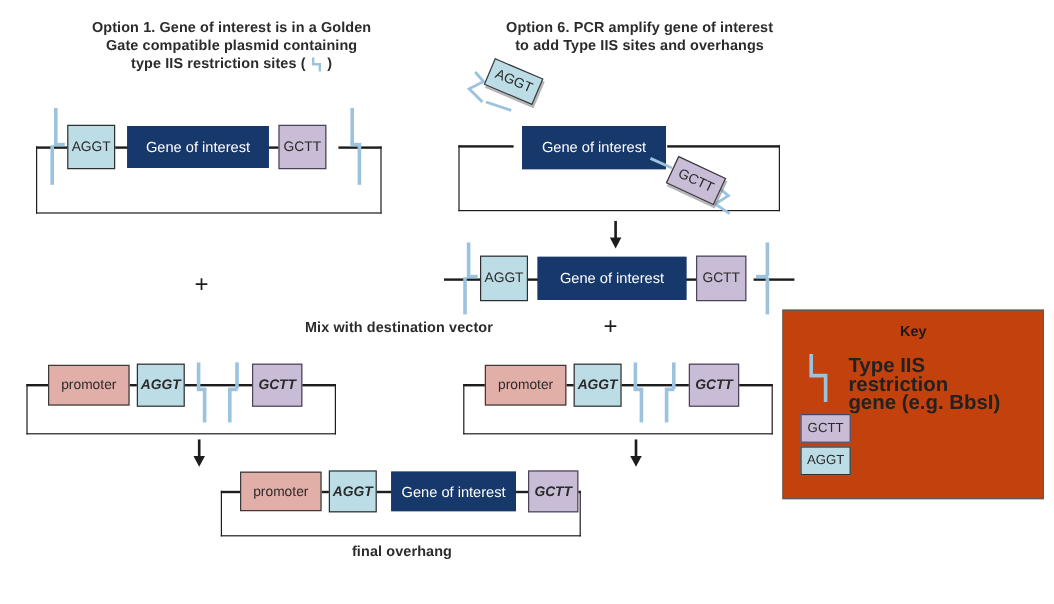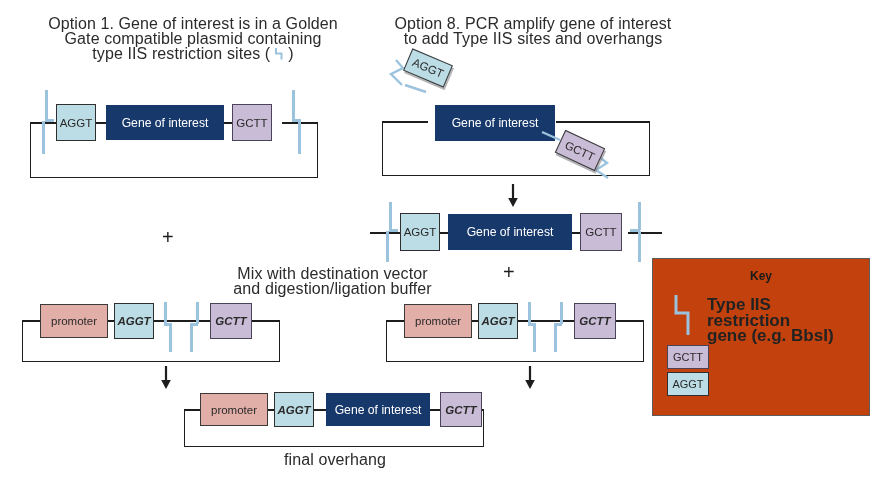--- a/index.html
+++ b/index.html
@@ -2,22 +2,22 @@
 <html><head>
 <meta charset="utf-8">
 <style>
   html,body{margin:0;padding:0;background:#ffffff;}
   body{
     width:878px;height:503px;position:relative;overflow:hidden;
     font-family:"Liberation Sans","DejaVu Sans",sans-serif;
     color:#1a1a1a;
   }
   .cap{
-    position:absolute;text-align:center;font-size:16px;line-height:15px;
-    font-weight:400;color:#2b2b2b;letter-spacing:.1px;
+    position:absolute;text-align:center;font-size:12px;line-height:15px;
+    font-weight:700;color:#2b2b2b;letter-spacing:.1px;
   }
   
   .backbone{
     position:absolute;border:1.6px solid #1d1d1d;background:transparent;
     box-sizing:border-box;
   }
   .hline{position:absolute;height:1.6px;background:#1d1d1d;}
   
   .fbox{
     position:absolute;box-sizing:border-box;border:1.4px solid #3a3a3a;
@@ -86,21 +86,21 @@
   <i style="left:10px;top:31px;width:2.6px;height:33px;"></i>
 </div>
 
 <div class="fbox f-aggt" style="left:56px;top:104px;width:40px;height:37px;">AGGT</div>
 <div class="fbox f-gene" style="left:106px;top:105px;width:118px;height:35px;">Gene of interest</div>
 <div class="fbox f-gctt" style="left:232px;top:104px;width:40px;height:37px;">GCTT</div>
 
 <div class="plus" style="left:162px;top:227px;">+</div>
 
 <div class="cap" style="left:388px;top:16px;width:290px;">
-  <div>Option 8. PCR amplify gene of interest</div>
+  <div>Option 6. PCR amplify gene of interest</div>
   <div>to add Type IIS sites and overhangs</div>
 </div>
 
 <div class="backbone" style="left:382px;top:121px;width:268px;height:55px;border-top:none;"></div>
 <div class="hline" style="left:382px;top:121px;width:46px;"></div>
 <div class="hline" style="left:556px;top:121px;width:94px;"></div>
 
 <div class="fbox f-gene" style="left:435px;top:105px;width:120px;height:36px;">Gene of interest</div>
 
 <div class="tilt" style="left:386px;top:52px;width:96px;height:50px;">
@@ -141,21 +141,20 @@
 </div>
 
 <div class="fbox f-aggt" style="left:400px;top:213px;width:40px;height:38px;">AGGT</div>
 <div class="fbox f-gene" style="left:448px;top:214px;width:124px;height:36px;">Gene of interest</div>
 <div class="fbox f-gctt" style="left:580px;top:213px;width:42px;height:38px;">GCTT</div>
 
 <div class="plus" style="left:503px;top:262px;">+</div>
 
 <div class="cap" style="left:200px;top:266px;width:265px;">
   <div>Mix with destination vector</div>
-  <div>and digestion/ligation buffer</div>
 </div>
 
 <div class="backbone" style="left:22px;top:320px;width:258px;height:42px;border-top:none;"></div>
 <div class="hline" style="left:22px;top:320px;width:20px;"></div>
 <div class="hline" style="left:108px;top:320px;width:8px;"></div>
 <div class="hline" style="left:152px;top:320px;width:60px;"></div>
 <div class="hline" style="left:250px;top:320px;width:30px;"></div>
 
 <div class="site" style="left:160px;top:302px;width:12px;height:50px;">
   <i style="left:4px;top:0;width:2.6px;height:22px;"></i>

